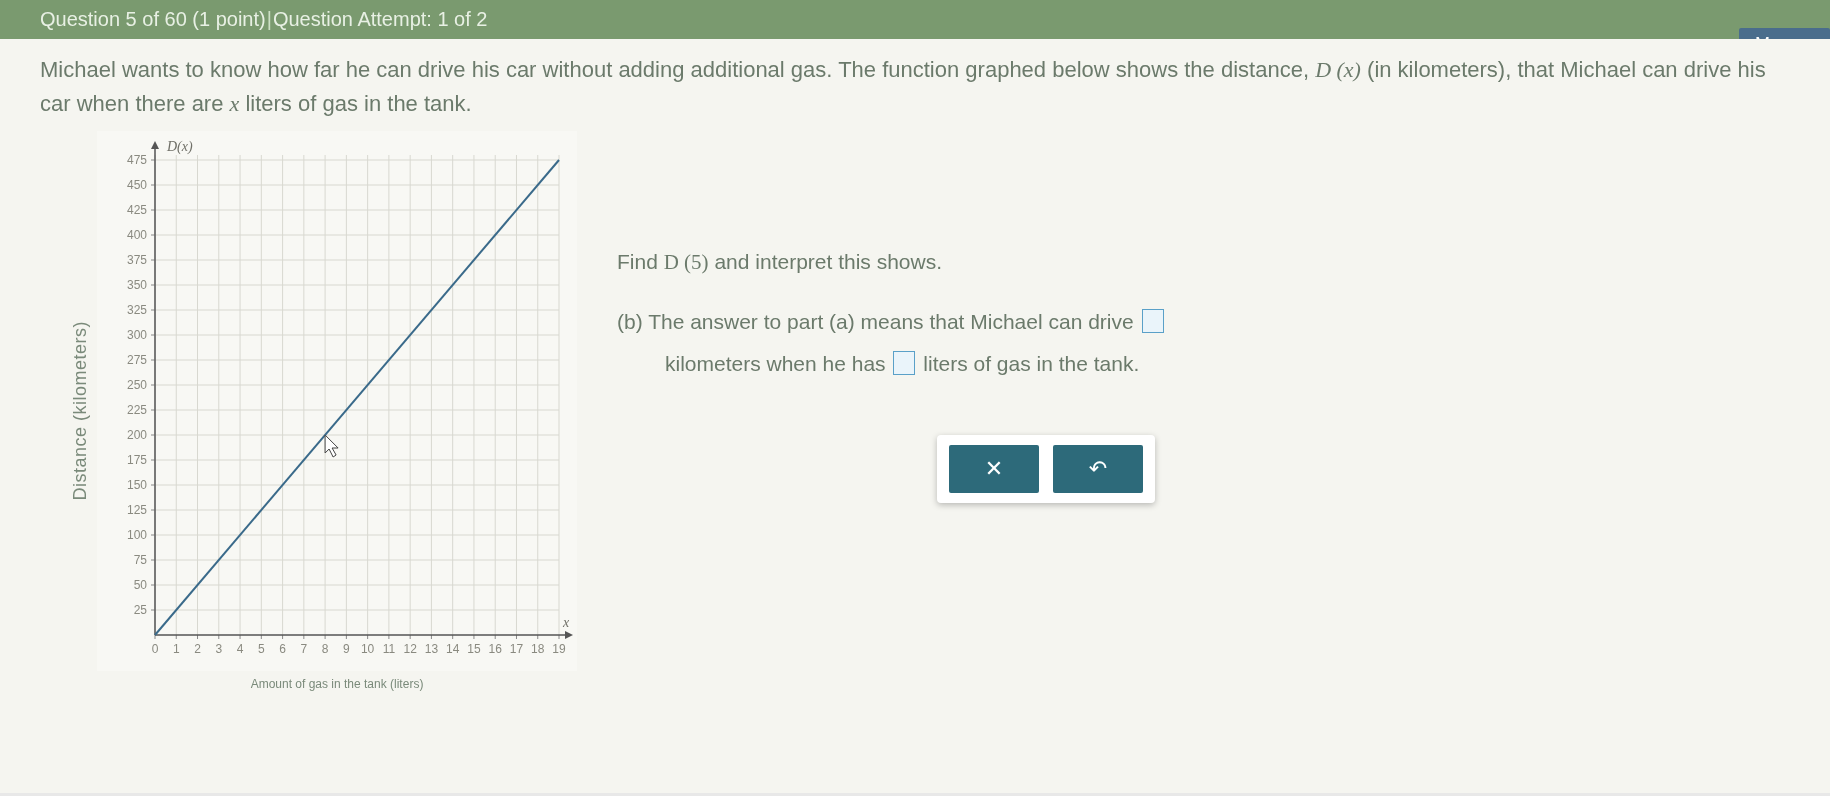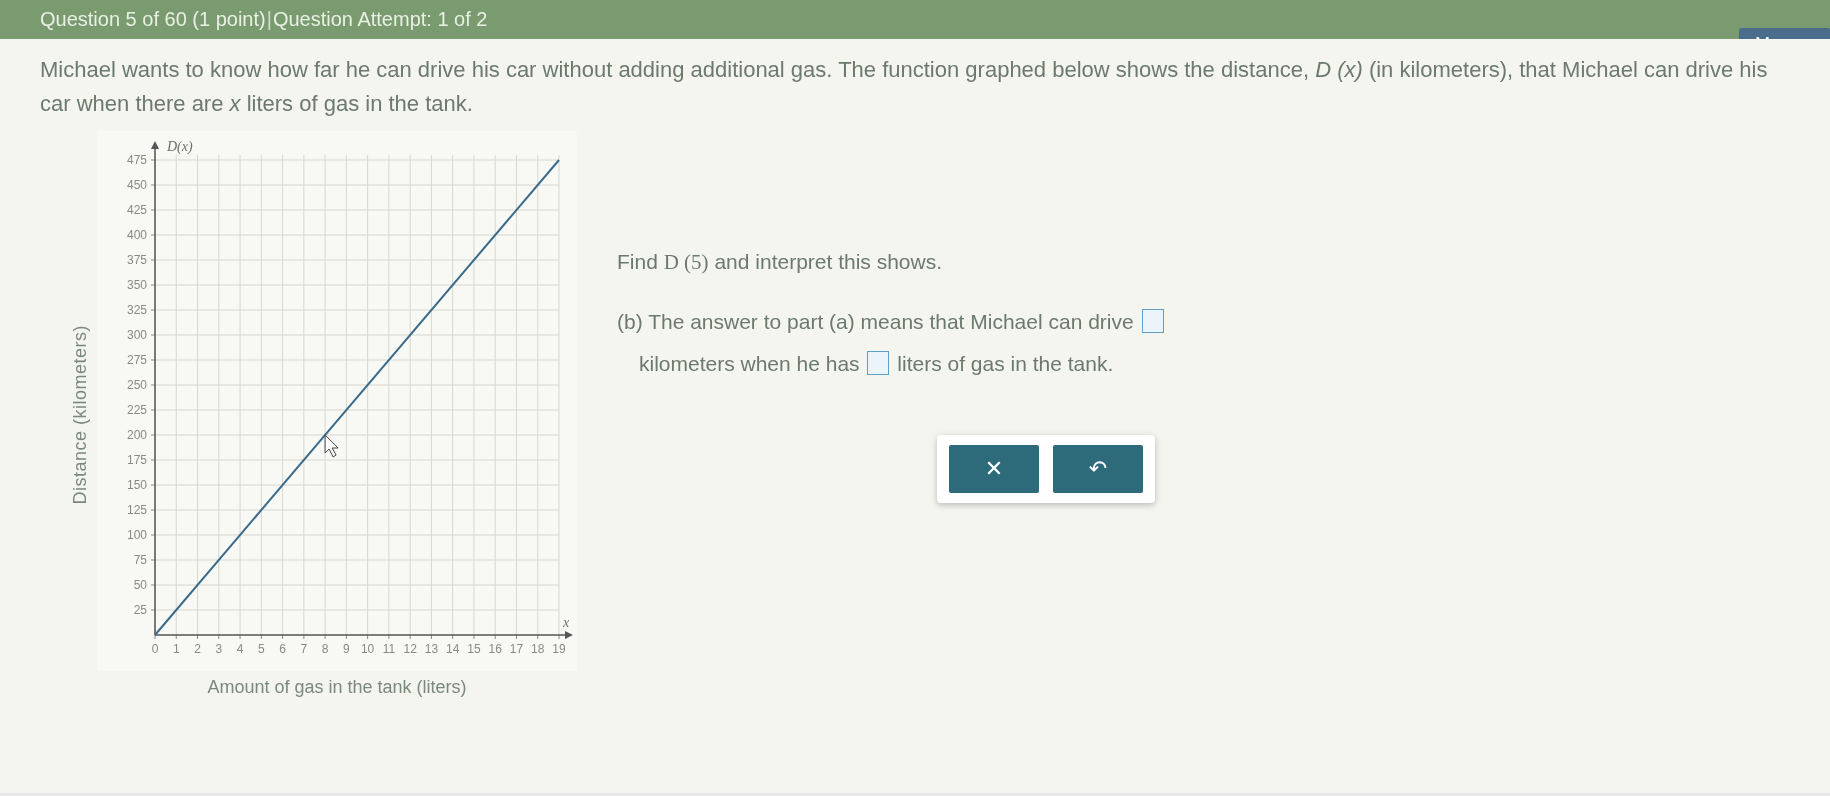--- a/index.html
+++ b/index.html
@@ -38,42 +38,42 @@
     padding: 14px 30px 10px 40px;
     height: calc(100% - 42px);
     position: relative;
   }
   .prompt {
     font-size: 22px;
     color: #6b7a6b;
     line-height: 1.55;
     margin-bottom: 10px;
   }
-  .prompt .fn { font-style: italic; font-family: Liberation Sans, sans-serif; }
+  .prompt .fn { font-style: italic; font-family: Liberation Serif, serif; }
   .workarea {
     display: flex;
     gap: 40px;
     align-items: flex-start;
   }
   .chart-wrap {
     display: flex;
     align-items: center;
     gap: 6px;
     margin-left: 30px;
   }
   .ylab {
     writing-mode: vertical-rl;
     transform: rotate(180deg);
     font-size: 18px;
     color: #7a8a7a;
     letter-spacing: 0.5px;
   }
   .chart-col { display: flex; flex-direction: column; align-items: center; }
   svg.chart { background: #f8f8f4; }
-  .xlab { font-size: 18px; color: #7a8a7a; margin-top: 6px; }
+  .xlab { font-size: 12px; color: #7a8a7a; margin-top: 6px; }
   .questions {
     flex: 1;
     padding-top: 110px;
     font-size: 21px;
     color: #6b7a6b;
     line-height: 2.0;
   }
   .questions .row { margin-bottom: 12px; }
   .math { font-family: 'Times New Roman', serif; }
   .ans-box {
@@ -263,21 +263,21 @@
     </div>
 
     <div class="questions">
       <div class="row">
         <span>Find </span><span class="math">D (5)</span><span> and interpret this shows.</span>
       </div>
       <div class="row" style="margin-top:18px">
         <span>(b) </span>
         <span>The answer to part (a) means that Michael can drive </span>
         <span class="ans-box"></span><br>
-        <span style="margin-left:22px">kilometers when he has </span>
+        <span style="margin-left:48px">kilometers when he has </span>
         <span class="ans-box"></span>
         <span> liters of gas in the tank.</span>
       </div>
 
       <div class="btnrow">
         <div class="btn">
             <span>✕</span>
           </div>
         <div class="btn">
             <span>↶</span>

